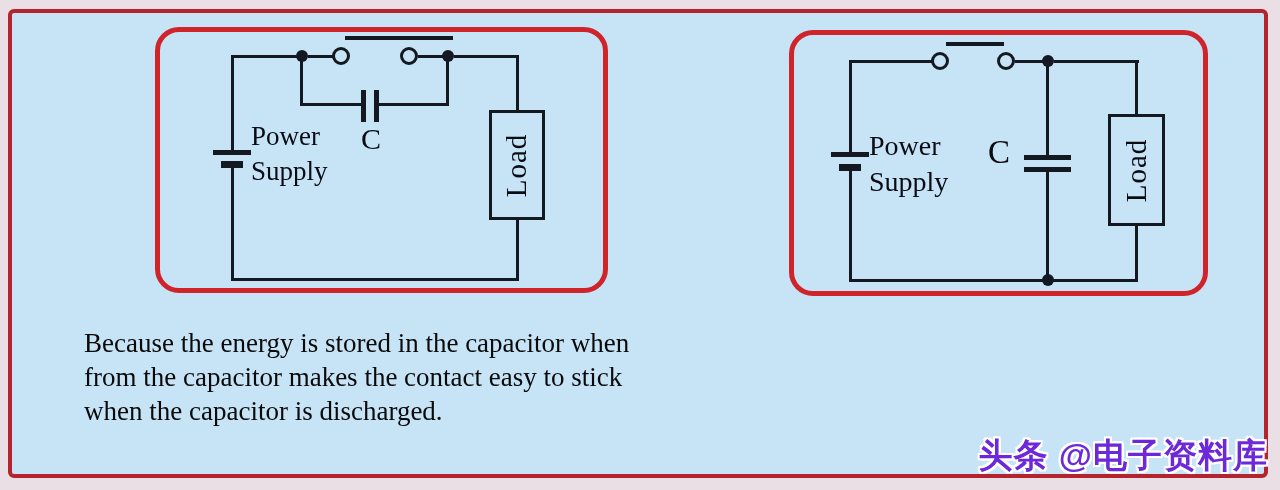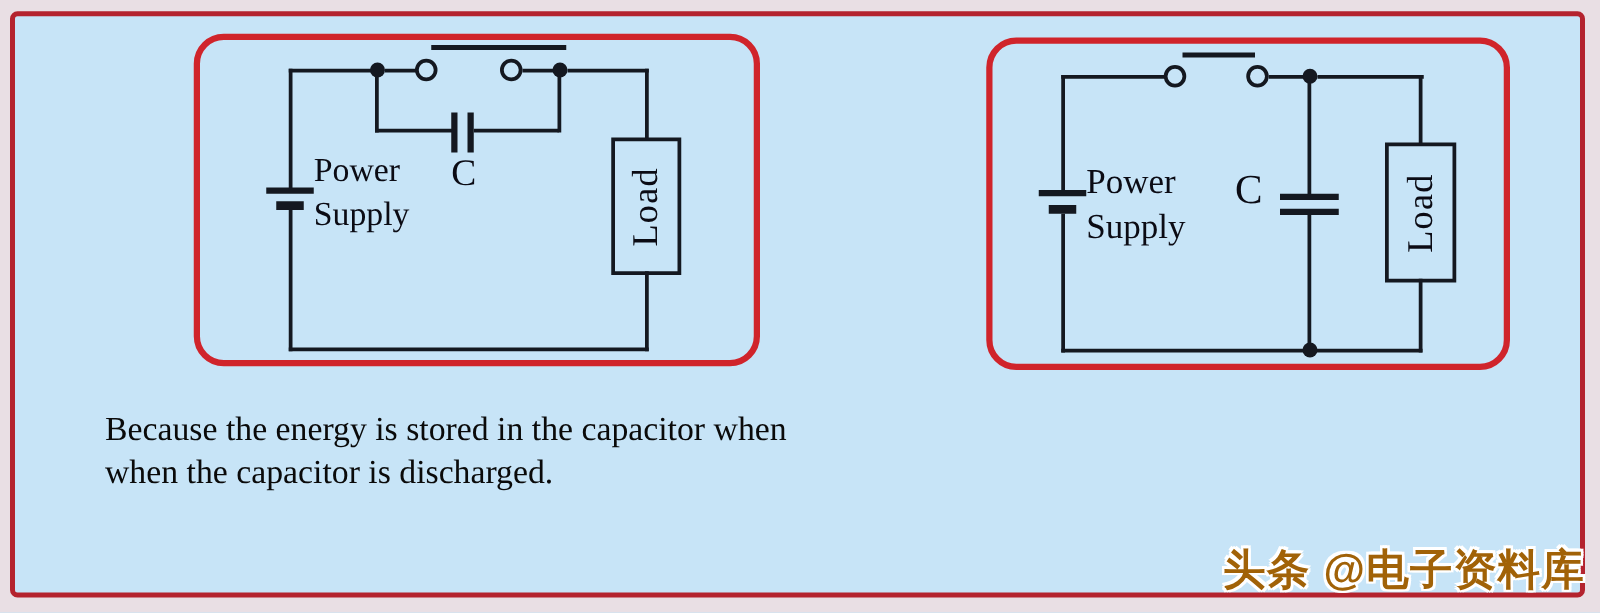--- a/index.html
+++ b/index.html
@@ -38,21 +38,21 @@
     font-size:29px;color:#0b0b14;white-space:nowrap;letter-spacing:1px;
   }
   .ps-label{
     position:absolute;font-size:27px;line-height:35px;color:#0b0b14;width:100px;
   }
   .c-label{position:absolute;color:#0b0b14;text-align:center;}
   .caption{position:absolute;color:#0a0a0a;font-size:27px;line-height:34px;margin-left:48px;}
   #watermark{
     position:absolute;right:12px;top:433px;
     font-family:"Liberation Sans", sans-serif;
-    font-weight:bold;font-size:34px;color:#a16207;letter-spacing:1px;
+    font-weight:bold;font-size:34px;color:#6d28d9;letter-spacing:1px;
     text-shadow:-2px 0 0 #fff,2px 0 0 #fff,0 -2px 0 #fff,0 2px 0 #fff,
                 -2px -2px 0 #fff,2px 2px 0 #fff,-2px 2px 0 #fff,2px -2px 0 #fff;
     z-index:5;
   }
 </style>
 </head>
 <body>
 
 <div id="frame"></div>
 
@@ -123,19 +123,20 @@
     <span>Load</span>
   </div>
   <div class="wire" style="left:1135px;top:223px;width:3px;height:59px;"></div>
 
   <div class="ps-label" style="left:869px;top:128px;font-size:28px;line-height:36px;">Power Supply</div>
   <div class="c-label" style="left:981px;top:134px;width:36px;font-size:33px;">C</div>
 </div>
 
 <div class="caption" style="left:36px;top:326px;">
   <div>Because the energy is stored in the capacitor when</div>
+  <div>from the capacitor makes the contact easy to stick</div>
   <div>when the capacitor is discharged.</div>
 </div>
 
 <div class="caption" style="left:754px;top:330px;line-height:35px;">
 </div>
 
 <div id="watermark">头条 @电子资料库</div>
 
 </body></html>

